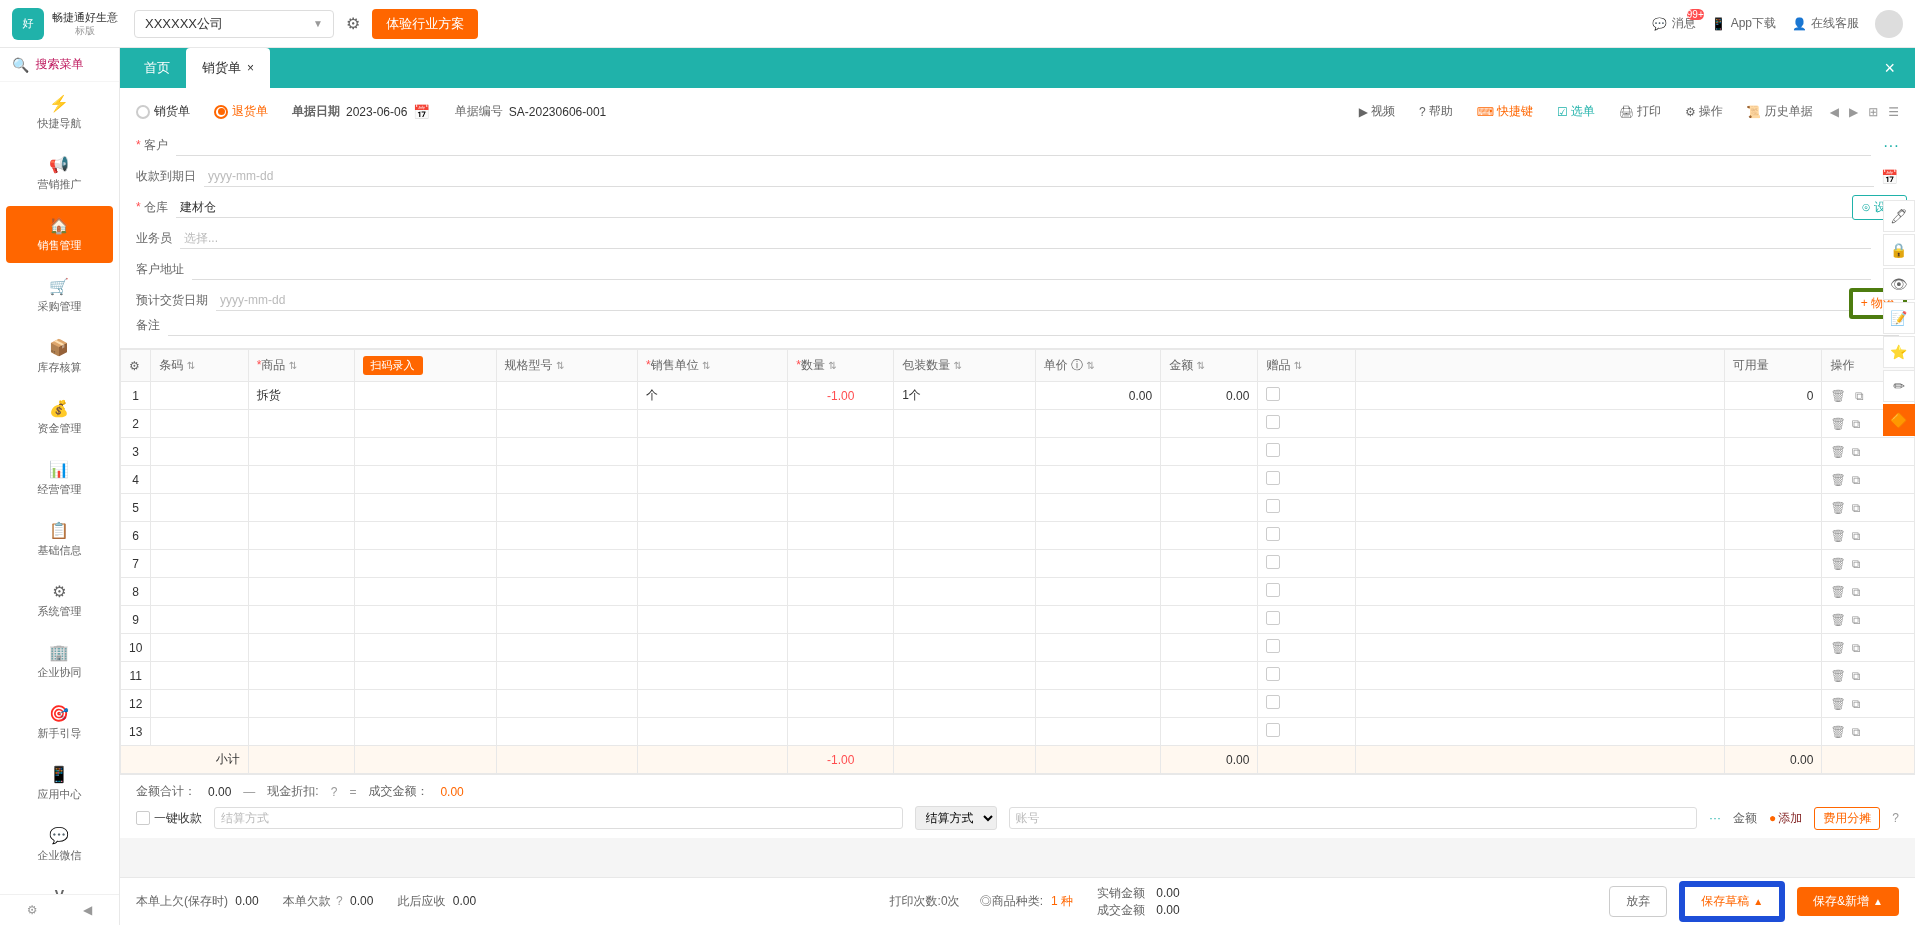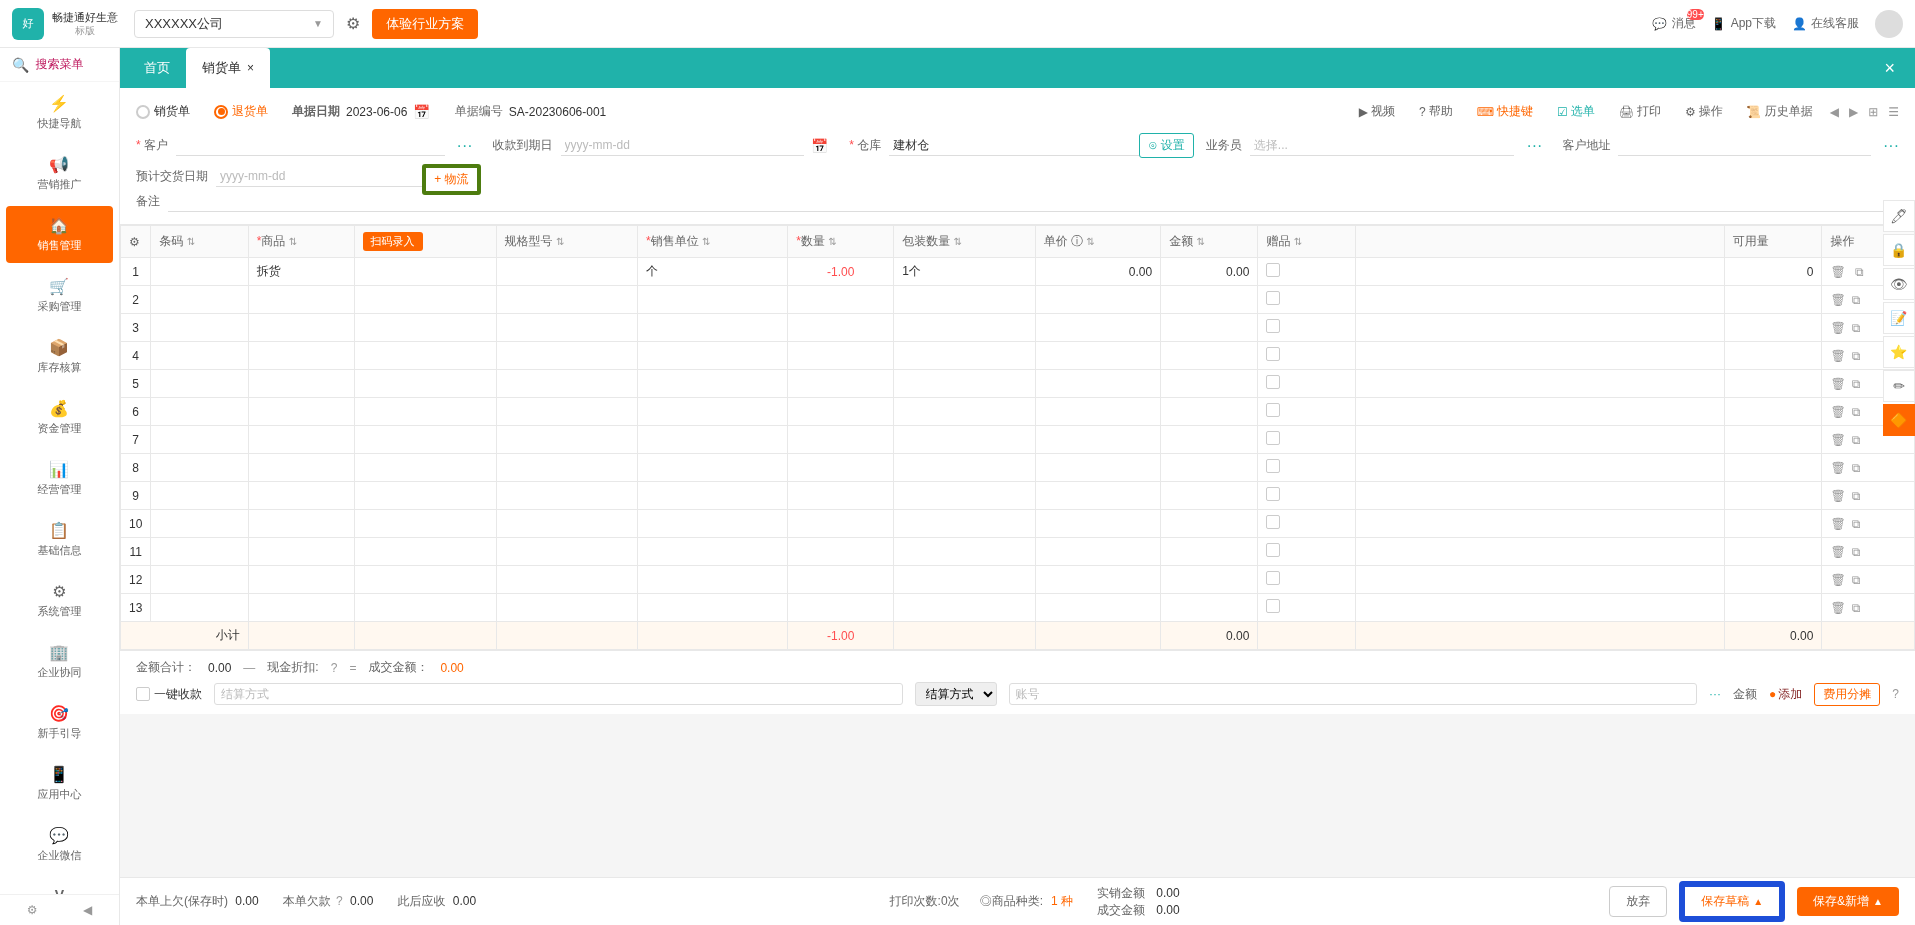--- a/index.html
+++ b/index.html
@@ -268,21 +268,21 @@
               <span class="toolbar-btn">🖨 <span>打印</span></span>
               <span class="toolbar-btn">⚙ <span>操作</span></span>
               <span class="toolbar-btn">📜 <span>历史单据</span></span>
               <span style="cursor:pointer;color:#999;">◀</span>
               <span style="cursor:pointer;color:#999;">▶</span>
               <span style="cursor:pointer;color:#999;">⊞</span>
               <span style="cursor:pointer;color:#999;">☰</span>
             </div>
           </div>
 
-          <div style="display:grid;grid-template-columns:1fr 1fr 1fr 1fr 1fr;gap:10px 20px;position:relative;margin-bottom:2px;">
+          <div style="display:grid;grid-template-columns:1fr;gap:10px 20px;position:relative;margin-bottom:2px;">
 
             <div class="form-row">
               <span class="form-label required">客户</span>
               <input class="form-input" type="text" placeholder="" style="">
               <span class="form-ellipsis">···</span>
             </div>
             <div class="form-row">
               <span class="form-label">收款到期日</span>
               <input class="form-input" type="text" placeholder="yyyy-mm-dd" style="">
               <span class="calendar-icon">📅</span>

